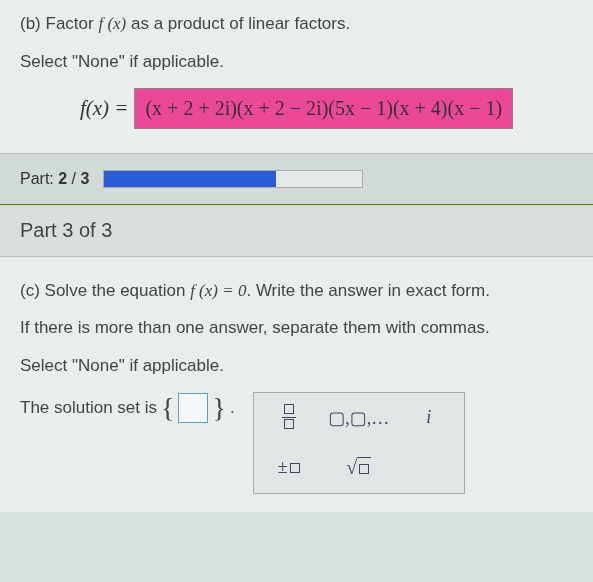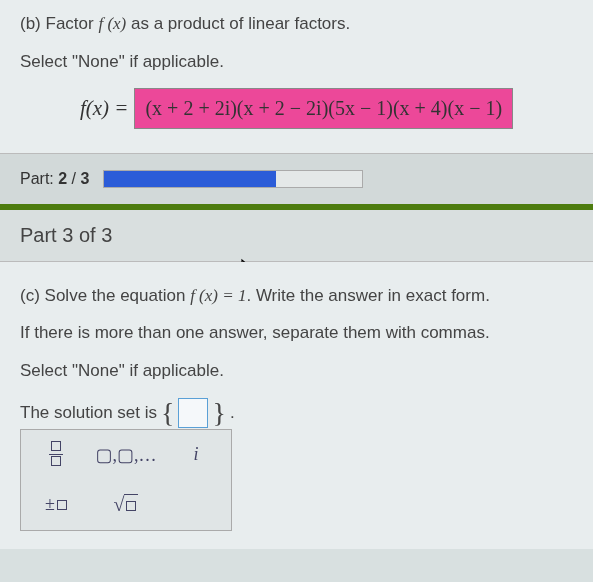--- a/index.html
+++ b/index.html
@@ -46,21 +46,21 @@
   font-family: 'Times New Roman', serif;
   font-size: 20px;
   white-space: nowrap;
 }
 .progress-bar-row {
   display: flex;
   align-items: center;
   padding: 16px 20px;
   background: #d2d9d9;
   border-top: 1px solid #bbb;
-  border-bottom: 6px solid #4d7c0f;
+  border-bottom: 1px solid #4d7c0f;
 }
 .progress-label {
   font-size: 16px;
   color: #333;
   margin-right: 14px;
 }
 .progress-label b { font-weight: bold; }
 .progress-track {
   width: 260px;
   height: 18px;
@@ -82,22 +82,21 @@
 }
 .cursor {
   position: absolute;
   left: 240px;
   top: 258px;
   pointer-events: none;
 }
 .solution-row {
   display: flex;
   align-items: flex-start;
-  gap: 0;
-  flex-direction: column;
+  gap: 18px;
 }
 .solution-text {
   font-size: 17px;
   color: #444;
   display: flex;
   align-items: center;
   gap: 4px;
 }
 .answer-blank {
   display: inline-block;
@@ -172,21 +171,21 @@
 
 <div class="part-header">Part 3 of 3</div>
 
 <svg class="cursor" width="20" height="24">
   <path d="M2 2 L2 18 L6 14 L9 20 L12 19 L9 13 L15 13 Z" fill="#fff" stroke="#000" stroke-width="1.2"></path>
 </svg>
 
 <div class="section part-c">
   <p class="prompt-text">
     <span>(c)</span>
-    <span>Solve the equation </span><span class="math-italic">f (x) = 1</span><span>. Write the answer in exact form.</span>
+    <span>Solve the equation </span><span class="math-italic">f (x) = 0</span><span>. Write the answer in exact form.</span>
   </p>
   <p class="prompt-text">If there is more than one answer, separate them with commas.</p>
   <p class="prompt-text">Select "None" if applicable.</p>
 
   <div class="solution-row">
     <div class="solution-text">
       <span>The solution set is</span>
       <span class="brace">{</span>
       <span class="answer-blank"></span>
       <span class="brace">}</span>

